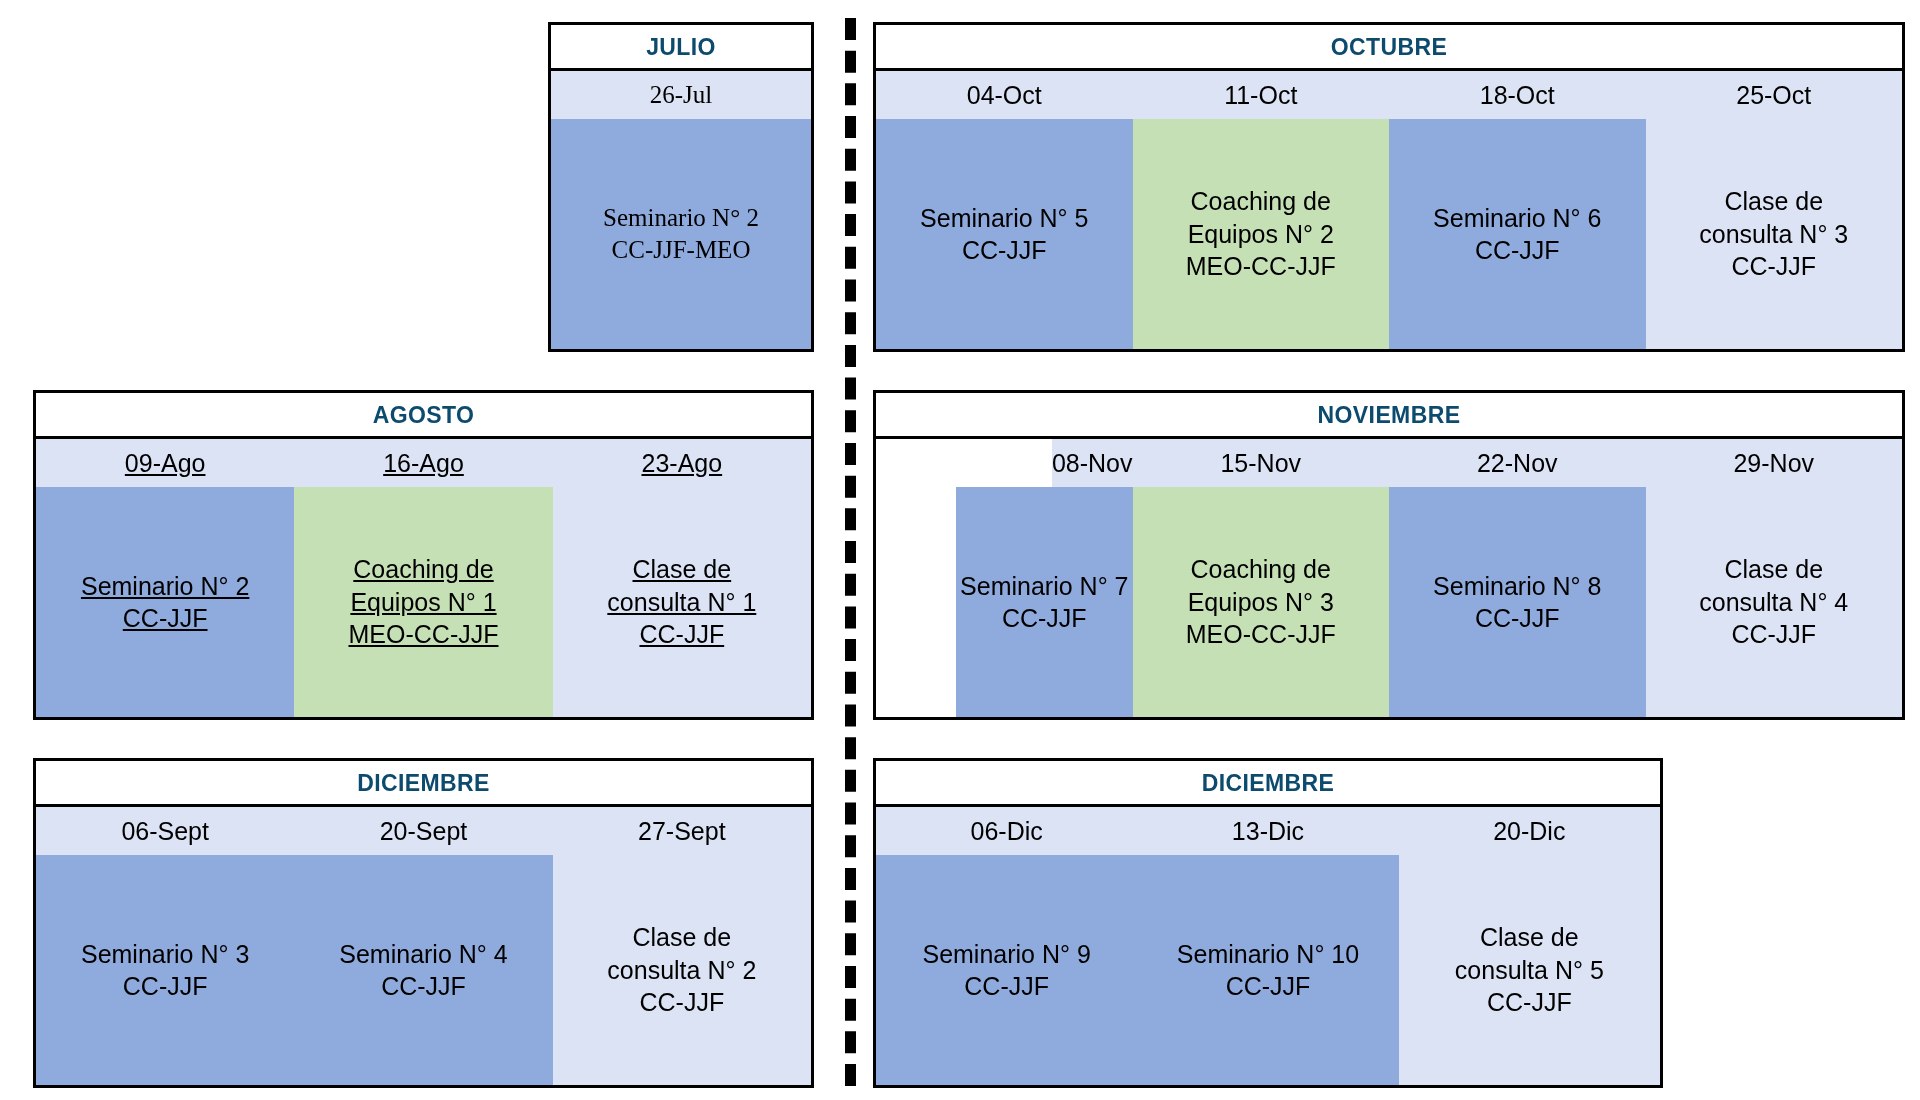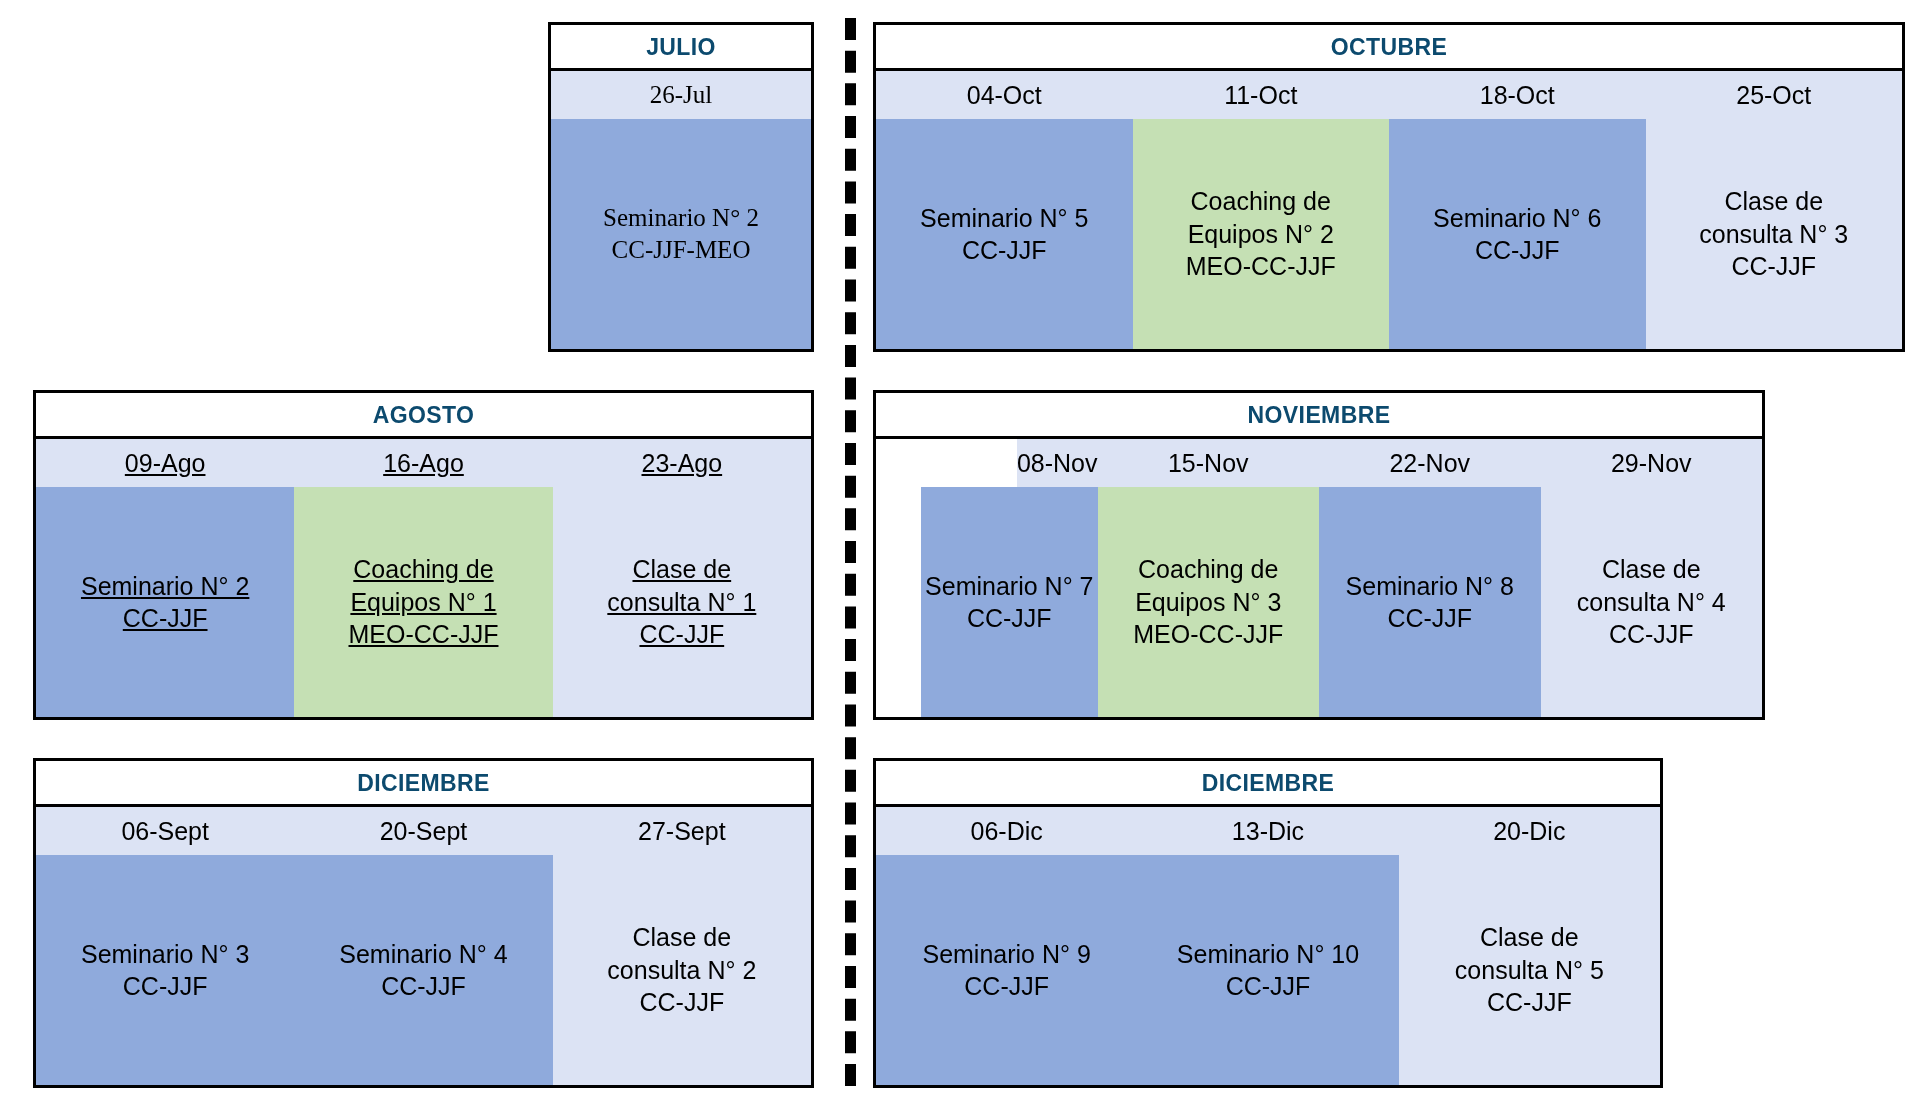--- a/index.html
+++ b/index.html
@@ -179,21 +179,21 @@
         <div class="col" style="flex: 1 1 0px;">
           <div class="date-cell">25-Oct</div>
           <div class="body-cell fill-lightblue">
             <span class="ln">Clase de</span>
             <span class="ln">consulta N° 3</span>
             <span class="ln">CC-JJF</span>
           </div>
         </div>
       </div>
     </div>
-    <div class="month" style="left: 873px; top: 390px; width: 892px; height: 330px;">
+    <div class="month" style="left: 873px; top: 390px; width: 1032px; height: 330px;">
       <div class="month-title">NOVIEMBRE</div>
       <div class="grid" style="height: 278px;">
         <div class="col" style="flex: 1 1 0px; align-items: flex-end;">
           <div class="date-cell">08-Nov</div>
           <div class="body-cell fill-blue">
             <span class="ln">Seminario N° 7</span>
             <span class="ln">CC-JJF</span>
           </div>
         </div>
         <div class="col" style="flex: 1 1 0px;">

